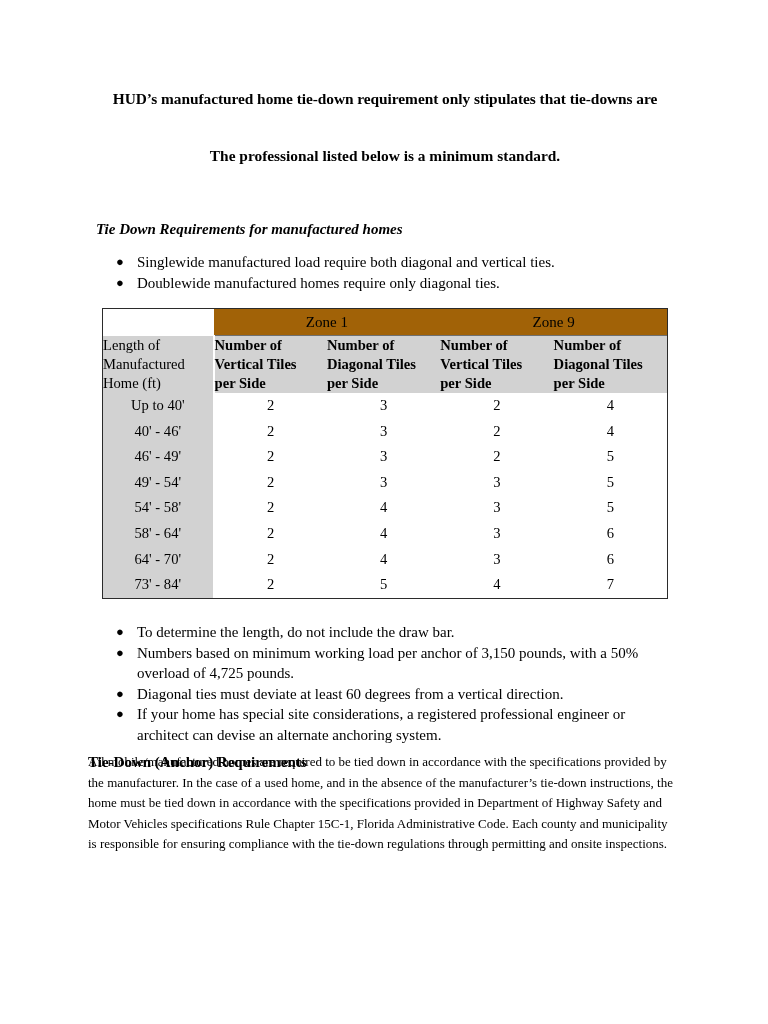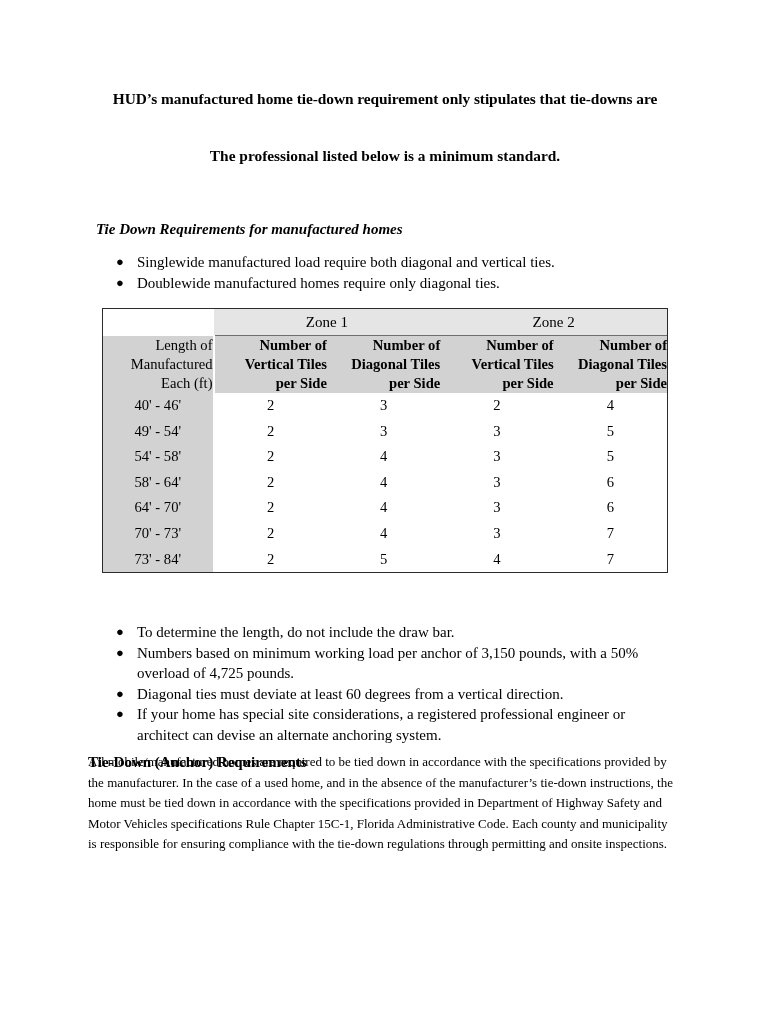--- a/index.html
+++ b/index.html
@@ -107,35 +107,35 @@
   table.tiedown {
     border-collapse: collapse;
     width: 100%;
     table-layout: fixed;
   }
   table.tiedown td {
     padding: 0;
     vertical-align: middle;
   }
   .zone-row td {
-    background: #e5e5e5;
+    background: #a16207;
     text-align: center;
     font-size: 15px;
     height: 26px;
     line-height: 26px;
     border-bottom: 1.1px solid #6f6f6f;
   }
   .zone-row td.zone-blank {
     background: #ffffff;
     border-bottom: none;
   }
 
   .hdr-row td {
     background: #d2d2d2;
-    text-align: right;
+    text-align: left;
     font-weight: bold;
     font-size: 14.6px;
     line-height: 19px;
     padding: 6px 2px 7px 2px;
   }
   .hdr-row td.first-col {
     font-weight: normal;
     font-size: 14.6px;
     border-right: 2px solid #ffffff;
   }
@@ -206,28 +206,28 @@
         <col style="width:19.6%">
         <col style="width:20.1%">
         <col style="width:20.1%">
         <col style="width:20.1%">
         <col style="width:20.1%">
       </colgroup>
       <tbody>
         <tr class="zone-row">
           <td class="zone-blank"></td>
           <td colspan="2">Zone 1</td>
-          <td colspan="2">Zone 2</td>
+          <td colspan="2">Zone 9</td>
         </tr>
 
         <tr class="hdr-row">
           <td class="first-col">
             <div>Length of</div>
             <div>Manufactured</div>
-            <div>Each (ft)</div>
+            <div>Home (ft)</div>
           </td>
           <td>
             <div>Number of</div>
             <div>Vertical Tiles</div>
             <div>per Side</div>
           </td>
           <td>
             <div>Number of</div>
             <div>Diagonal Tiles</div>
             <div>per Side</div>
@@ -238,27 +238,41 @@
             <div>per Side</div>
           </td>
           <td>
             <div>Number of</div>
             <div>Diagonal Tiles</div>
             <div>per Side</div>
           </td>
         </tr>
 
         <tr class="data-row">
+          <td class="first-col">Up to 40'</td>
+          <td>2</td>
+          <td>3</td>
+          <td>2</td>
+          <td>4</td>
+        </tr>
+        <tr class="data-row">
           <td class="first-col">40' - 46'</td>
           <td>2</td>
           <td>3</td>
           <td>2</td>
           <td>4</td>
         </tr>
         <tr class="data-row">
+          <td class="first-col">46' - 49'</td>
+          <td>2</td>
+          <td>3</td>
+          <td>2</td>
+          <td>5</td>
+        </tr>
+        <tr class="data-row">
           <td class="first-col">49' - 54'</td>
           <td>2</td>
           <td>3</td>
           <td>3</td>
           <td>5</td>
         </tr>
         <tr class="data-row">
           <td class="first-col">54' - 58'</td>
           <td>2</td>
           <td>4</td>
@@ -271,27 +285,20 @@
           <td>4</td>
           <td>3</td>
           <td>6</td>
         </tr>
         <tr class="data-row">
           <td class="first-col">64' - 70'</td>
           <td>2</td>
           <td>4</td>
           <td>3</td>
           <td>6</td>
-        </tr>
-        <tr class="data-row">
-          <td class="first-col">70' - 73'</td>
-          <td>2</td>
-          <td>4</td>
-          <td>3</td>
-          <td>7</td>
         </tr>
         <tr class="data-row">
           <td class="first-col">73' - 84'</td>
           <td>2</td>
           <td>5</td>
           <td>4</td>
           <td>7</td>
         </tr>
       </tbody>
     </table>

